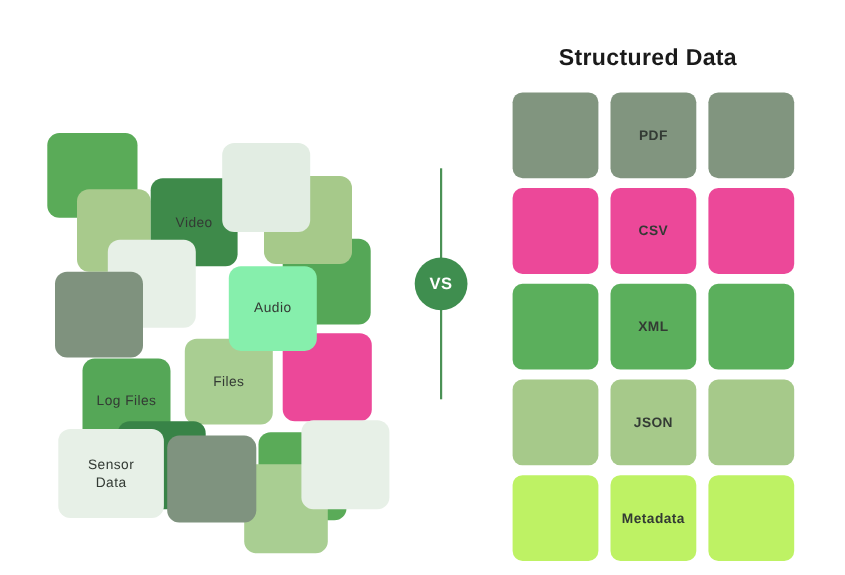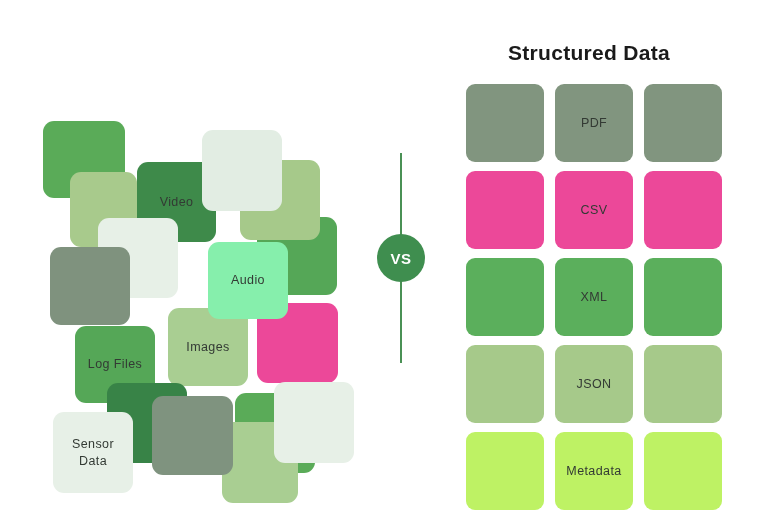--- a/index.html
+++ b/index.html
@@ -40,21 +40,21 @@
     position:absolute;left:400px;top:153px;width:2px;height:210px;background:#4A9155;
   }
   .vs-badge{
     position:absolute;left:377px;top:234px;width:48px;height:48px;border-radius:50%;
     background:#3F8E4F;display:flex;align-items:center;justify-content:center;
     color:#ffffff;font-weight:700;font-size:15px;letter-spacing:.5px;
   }
   .grid{
     position:absolute;left:466px;top:84px;
     display:grid;grid-template-columns:repeat(3,78px);grid-auto-rows:78px;
-    column-gap:11px;row-gap:9px;
+    column-gap:11px;row-gap:9px;font-weight:bold;
   }
   .gtile{
     border-radius:9px;display:flex;align-items:center;justify-content:center;
   }
 </style>
 </head>
 <body>
 
 <div id="canvas">
 
@@ -63,36 +63,36 @@
   <div class="tile c-med" style="left:43px;top:121px;width:82px;height:77px;"></div>
   <div class="tile c-light" style="left:70px;top:172px;width:67px;height:75px;"></div>
   <div class="tile c-dark" style="left:137px;top:162px;width:79px;height:80px;">
     <span class="tile-label">Video</span>
   </div>
   <div class="tile c-med2" style="left:257px;top:217px;width:80px;height:78px;"></div>
   <div class="tile c-light3" style="left:240px;top:160px;width:80px;height:80px;"></div>
   <div class="tile c-pale" style="left:202px;top:130px;width:80px;height:81px;"></div>
   <div class="tile c-dark2" style="left:257px;top:303px;width:81px;height:80px;"></div>
   <div class="tile c-light2" style="left:168px;top:308px;width:80px;height:78px;">
-    <span class="tile-label">Images</span>
+    <span class="tile-label">Files</span>
   </div>
   <div class="tile c-gray2" style="left:208px;top:242px;width:80px;height:77px;">
     <span class="tile-label">Audio</span>
   </div>
   <div class="tile c-pale2" style="left:98px;top:218px;width:80px;height:80px;"></div>
   <div class="tile c-gray" style="left:50px;top:247px;width:80px;height:78px;"></div>
   <div class="tile c-med2" style="left:75px;top:326px;width:80px;height:77px;">
     <span class="tile-label">Log Files</span>
   </div>
   <div class="tile c-dark3" style="left:107px;top:383px;width:80px;height:80px;"></div>
   <div class="tile c-med" style="left:235px;top:393px;width:80px;height:80px;"></div>
   <div class="tile c-light2" style="left:222px;top:422px;width:76px;height:81px;"></div>
   <div class="tile c-pale2" style="left:274px;top:382px;width:80px;height:81px;"></div>
   <div class="tile c-gray3" style="left:152px;top:396px;width:81px;height:79px;"></div>
-  <div class="tile c-pale2" style="left:53px;top:412px;width:80px;height:81px;">
+  <div class="tile c-pale2" style="left:53px;top:390px;width:96px;height:81px;">
     <span class="tile-label wrap">Sensor Data</span>
   </div>
 
   <div class="divider-line"></div>
   <div class="vs-badge">
     <span>VS</span>
   </div>
 
   <div class="grid">
     <div class="gtile c-gray4"></div>

